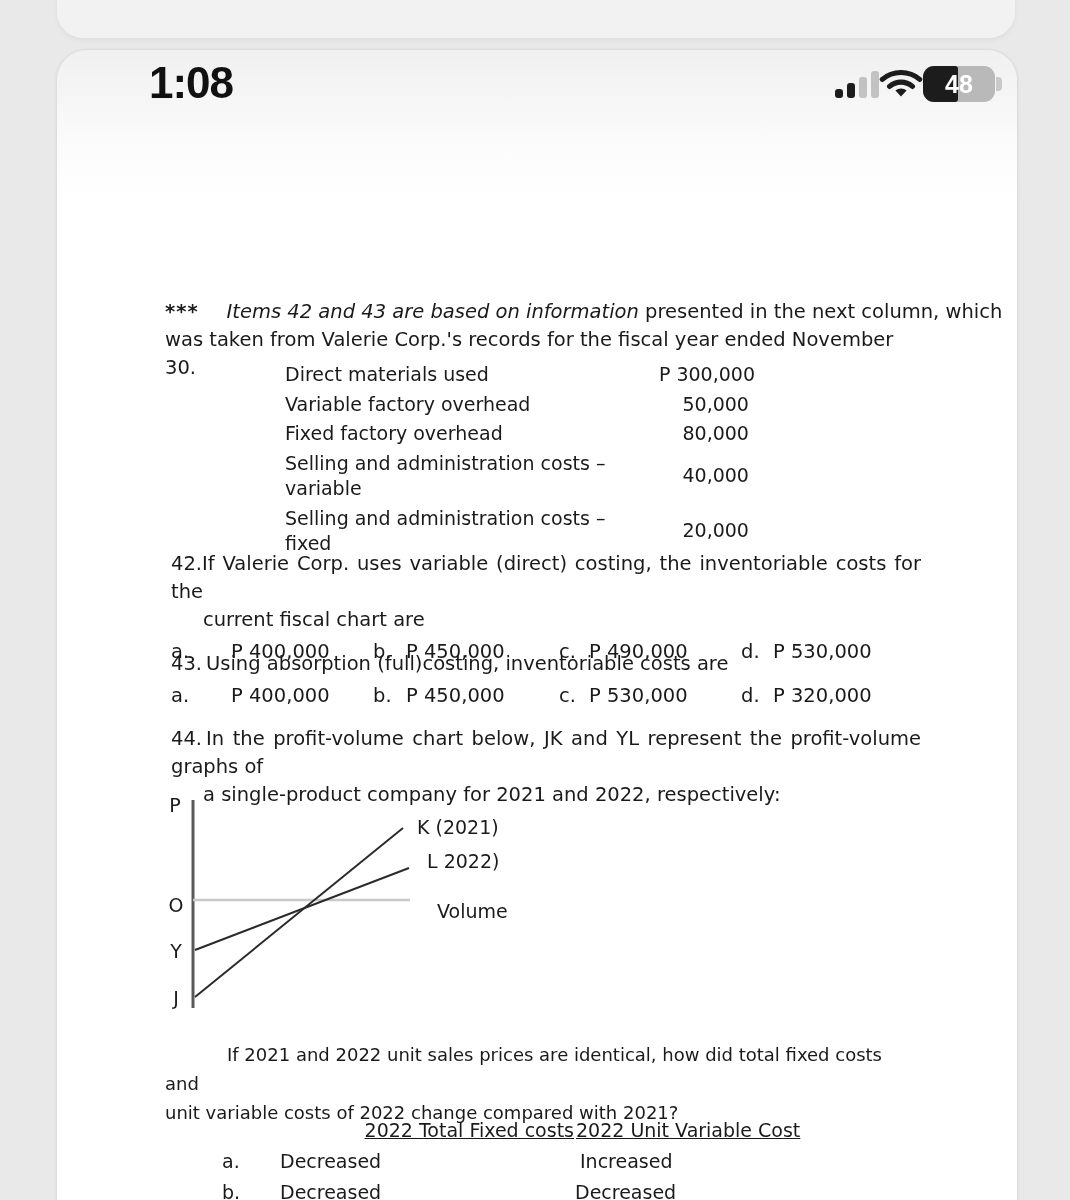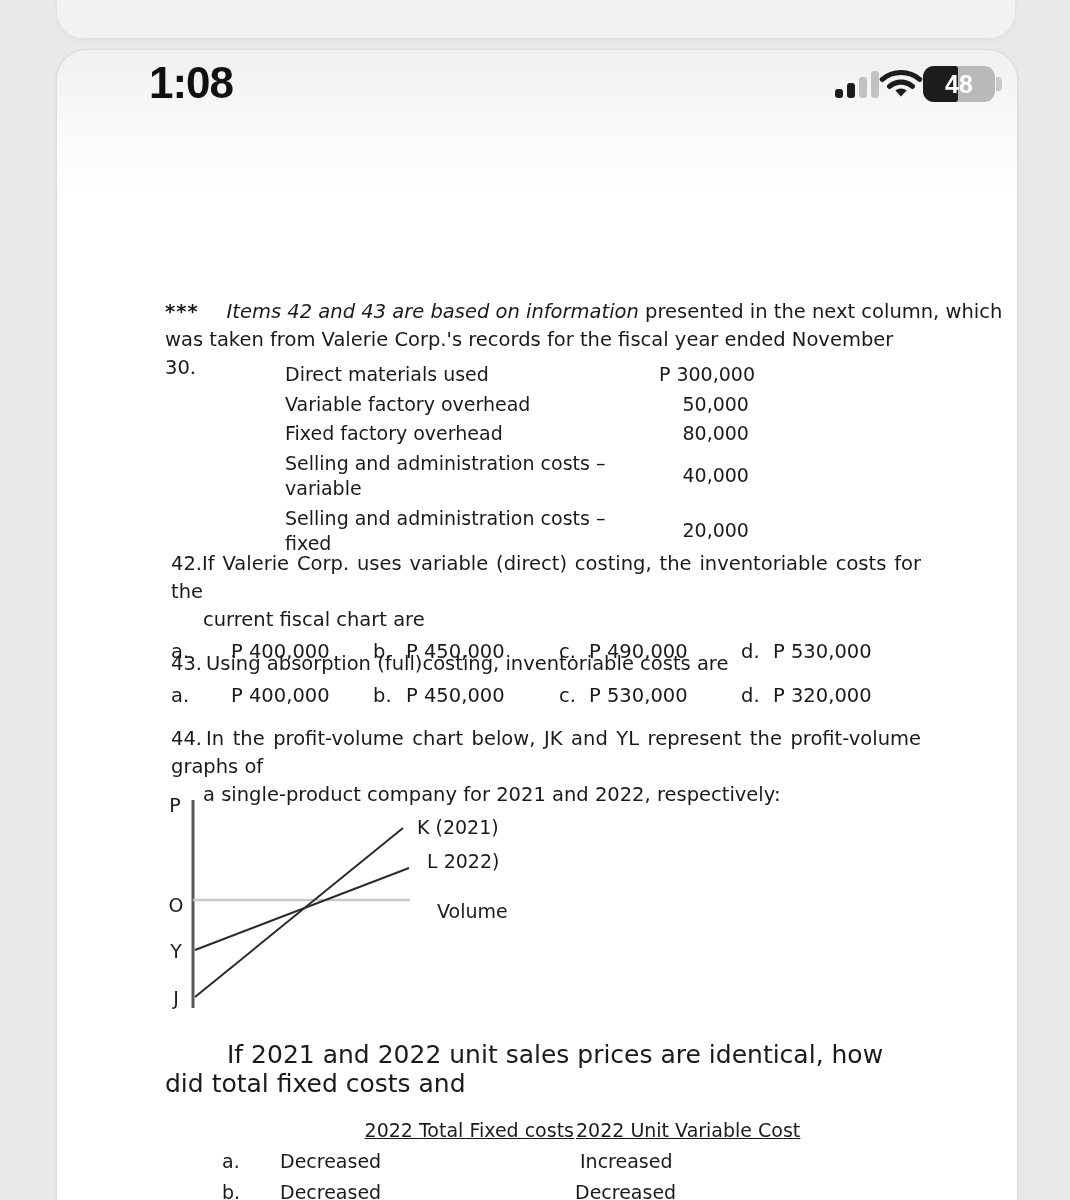--- a/index.html
+++ b/index.html
@@ -204,21 +204,21 @@
     font-size: 19px;
     fill: #1a1a1a;
   }
 
   
   #closing {
     position: absolute;
     left: 108px;
     top: 840px;
     width: 748px;
-    font-size: 25px;
+    font-size: 18px;
     line-height: 29px;
   }
   #closing .ind { display: inline-block; width: 62px; }
 
   
   #ans-table {
     position: absolute;
     left: 165px;
     top: 918px;
     font-size: 19px;
@@ -369,20 +369,21 @@
         <text class="cl-lbl" x="11" y="215" text-anchor="middle">J</text>
 
         <text class="cl-lbl" x="252" y="44">K (2021)</text>
         <text class="cl-lbl" x="262" y="78">L  2022)</text>
         <text class="cl-lbl" x="272" y="128">Volume</text>
       </svg>
     </div>
 
     <div id="closing">
       <span class="ind"></span><span>If 2021 and 2022 unit sales prices are identical, how did total fixed costs and</span>
+      <div>unit variable costs of 2022 change compared with 2021?</div>
     </div>
 
     <table id="ans-table">
       <thead>
         <tr>
           <th class="lt"></th>
           <th class="c1">
             <u>2022 Total Fixed costs</u>
           </th>
           <th>

